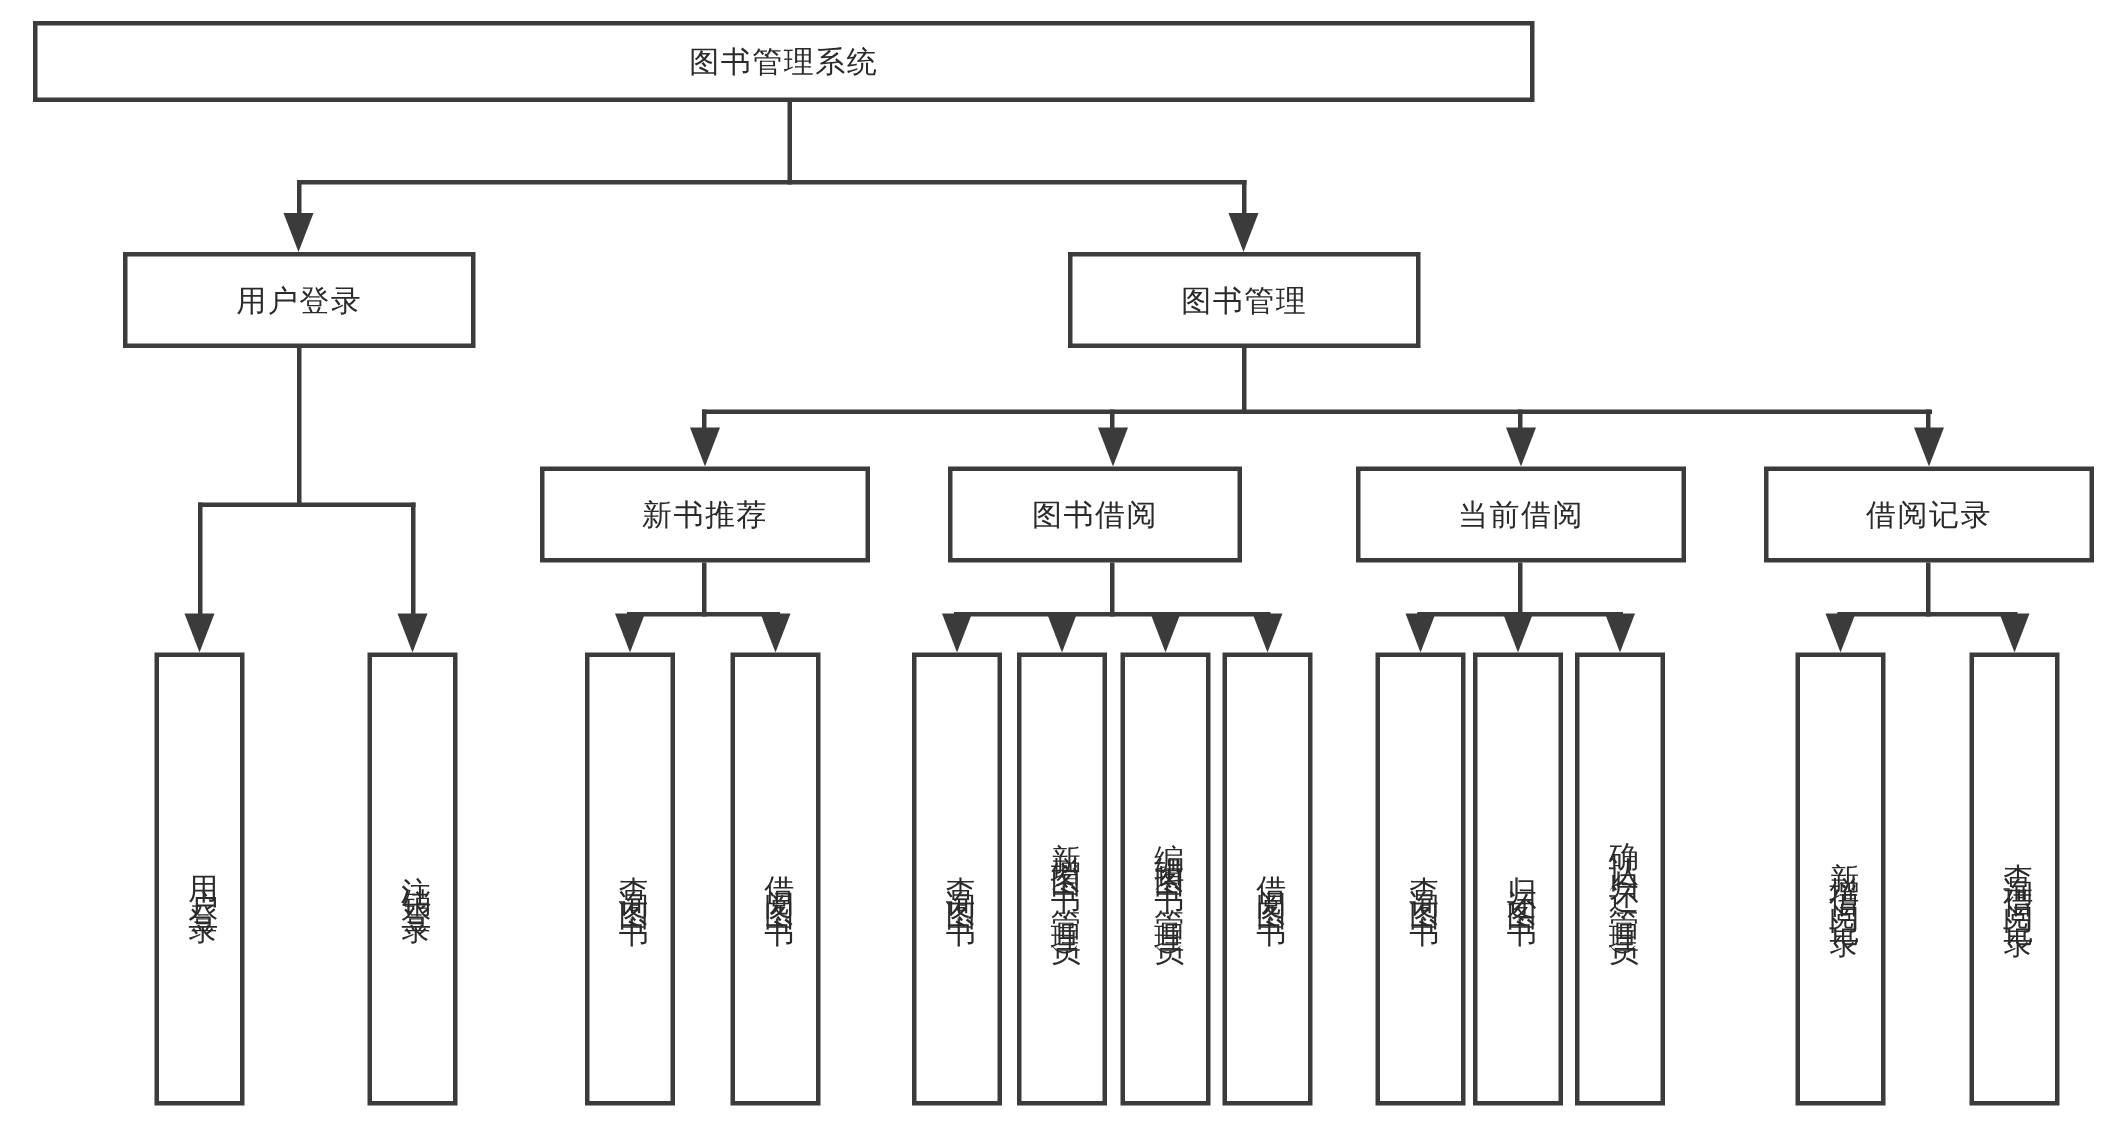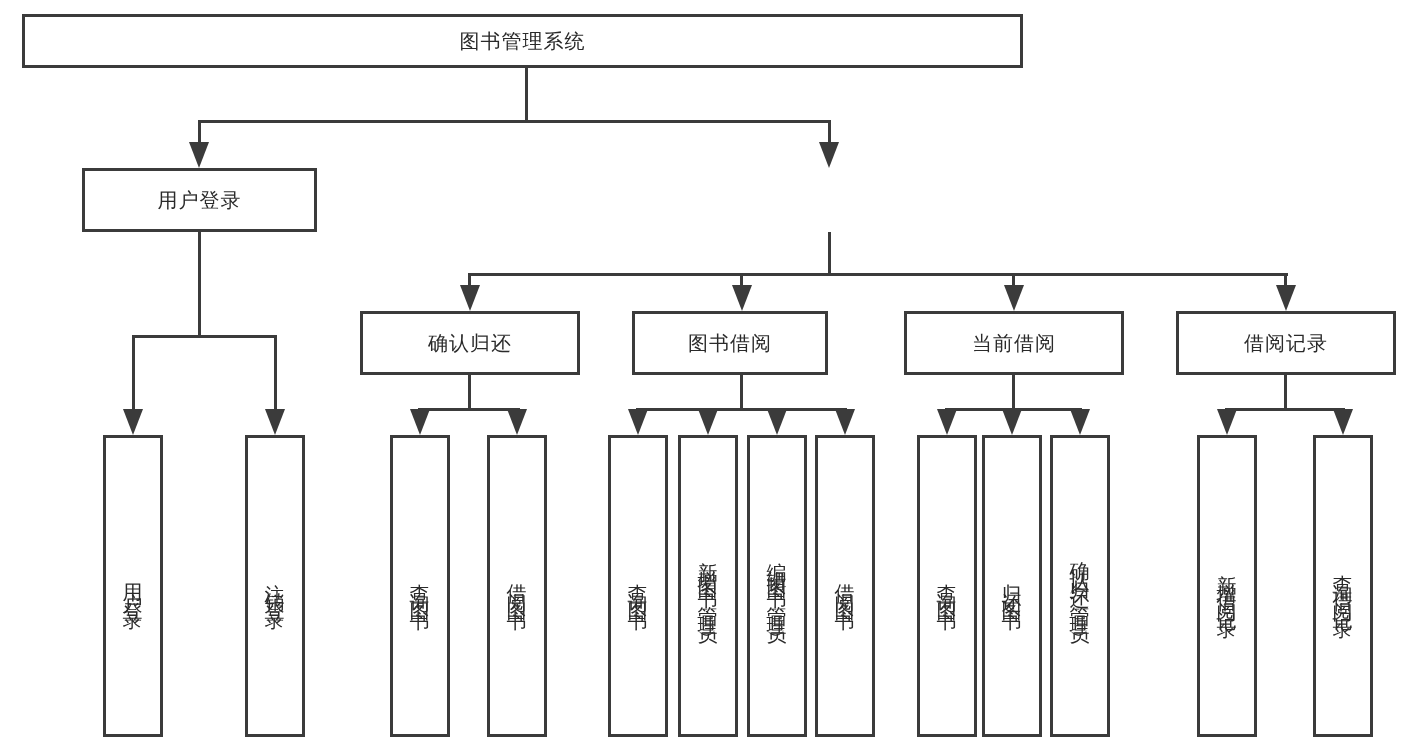--- a/index.html
+++ b/index.html
@@ -4,21 +4,21 @@
 <style>
   :root{
     --line:#3b3b3b;
     --text:#2a2a2a;
     --wm:#a2a2a2;
     --bg:#ffffff;
   }
   html,body{margin:0;padding:0;background:var(--bg);}
   .canvas{
     position:relative;width:1405px;height:747px;background:var(--bg);
-    font-family:Liberation Sans, sans-serif;overflow:hidden;
+    font-family:Liberation Mono, monospace;overflow:hidden;
   }
   .box{
     position:absolute;box-sizing:border-box;border:3px solid var(--line);
     background:var(--bg);display:flex;align-items:center;justify-content:center;
     color:var(--text);
   }
   .hbox{font-size:20px;letter-spacing:1px;font-weight:400;}
   .vbox .vtext{
     writing-mode:vertical-rl;text-orientation:mixed;
     font-size:20px;letter-spacing:9px;line-height:1.2;color:var(--text);
@@ -47,41 +47,44 @@
   <div class="vline" style="left:525px;top:68px;height:55px"></div>
   <div class="hline" style="left:198px;top:120px;width:633px"></div>
   <div class="vline" style="left:198px;top:120px;height:26px"></div>
   <div class="ahead" style="left:189px;top:142px"></div>
   <div class="vline" style="left:828px;top:120px;height:26px"></div>
   <div class="ahead" style="left:819px;top:142px"></div>
 
   <div class="box hbox" style="left:82px;top:168px;width:235px;height:64px">
     <span>用户登录</span>
   </div>
+  <div class="box hbox" style="left:712px;top:168px;width:235px;height:64px">
+    <span>图书管理</span>
+  </div>
 
   <div class="vline" style="left:198px;top:232px;height:106px"></div>
   <div class="hline" style="left:132px;top:335px;width:145px"></div>
   <div class="vline" style="left:132px;top:335px;height:76px"></div>
   <div class="ahead" style="left:123px;top:409px"></div>
   <div class="vline" style="left:274px;top:335px;height:76px"></div>
   <div class="ahead" style="left:265px;top:409px"></div>
 
   <div class="vline" style="left:828px;top:232px;height:44px"></div>
   <div class="hline" style="left:468px;top:273px;width:820px"></div>
   <div class="vline" style="left:468px;top:273px;height:16px"></div>
   <div class="ahead" style="left:460px;top:285px"></div>
   <div class="vline" style="left:740px;top:273px;height:16px"></div>
   <div class="ahead" style="left:732px;top:285px"></div>
   <div class="vline" style="left:1012px;top:273px;height:16px"></div>
   <div class="ahead" style="left:1004px;top:285px"></div>
   <div class="vline" style="left:1284px;top:273px;height:16px"></div>
   <div class="ahead" style="left:1276px;top:285px"></div>
 
   <div class="box hbox" style="left:360px;top:311px;width:220px;height:64px">
-    <span>确认归还</span>
+    <span>新书推荐</span>
   </div>
   <div class="box hbox" style="left:632px;top:311px;width:196px;height:64px">
     <span>图书借阅</span>
   </div>
   <div class="box hbox" style="left:904px;top:311px;width:220px;height:64px">
     <span>当前借阅</span>
   </div>
   <div class="box hbox" style="left:1176px;top:311px;width:220px;height:64px">
     <span>借阅记录</span>
   </div>

